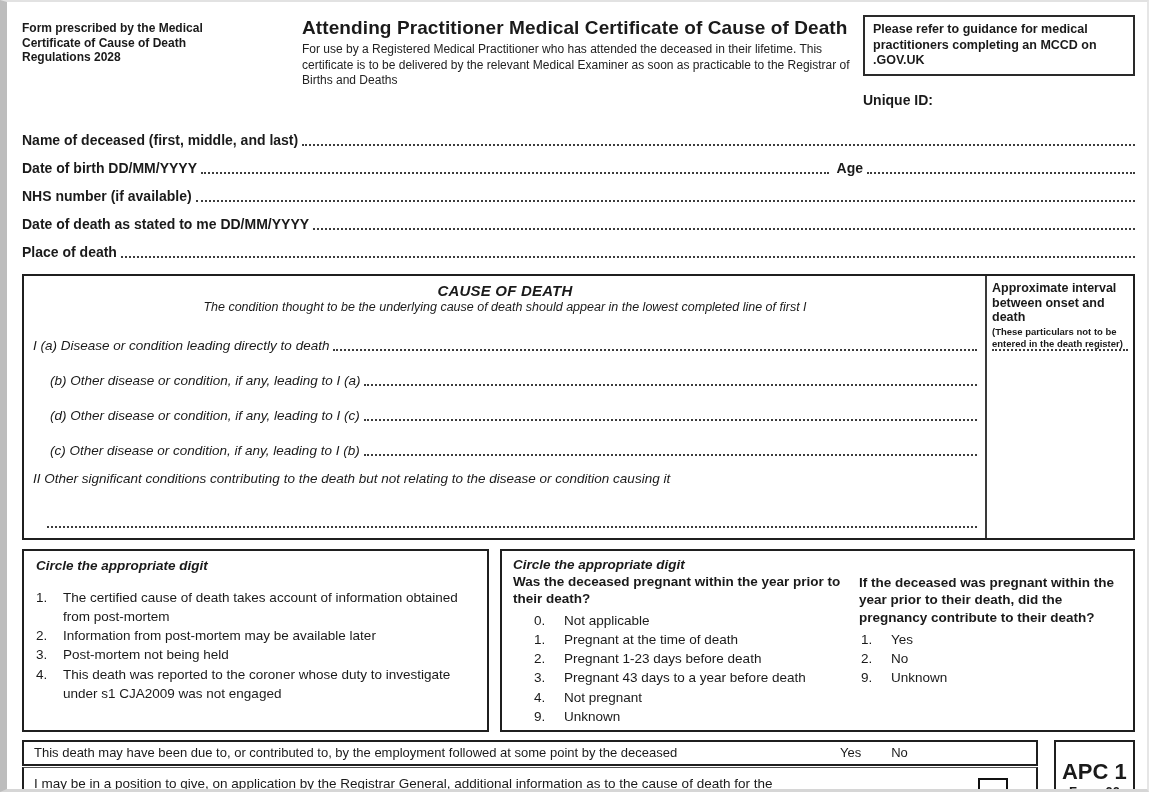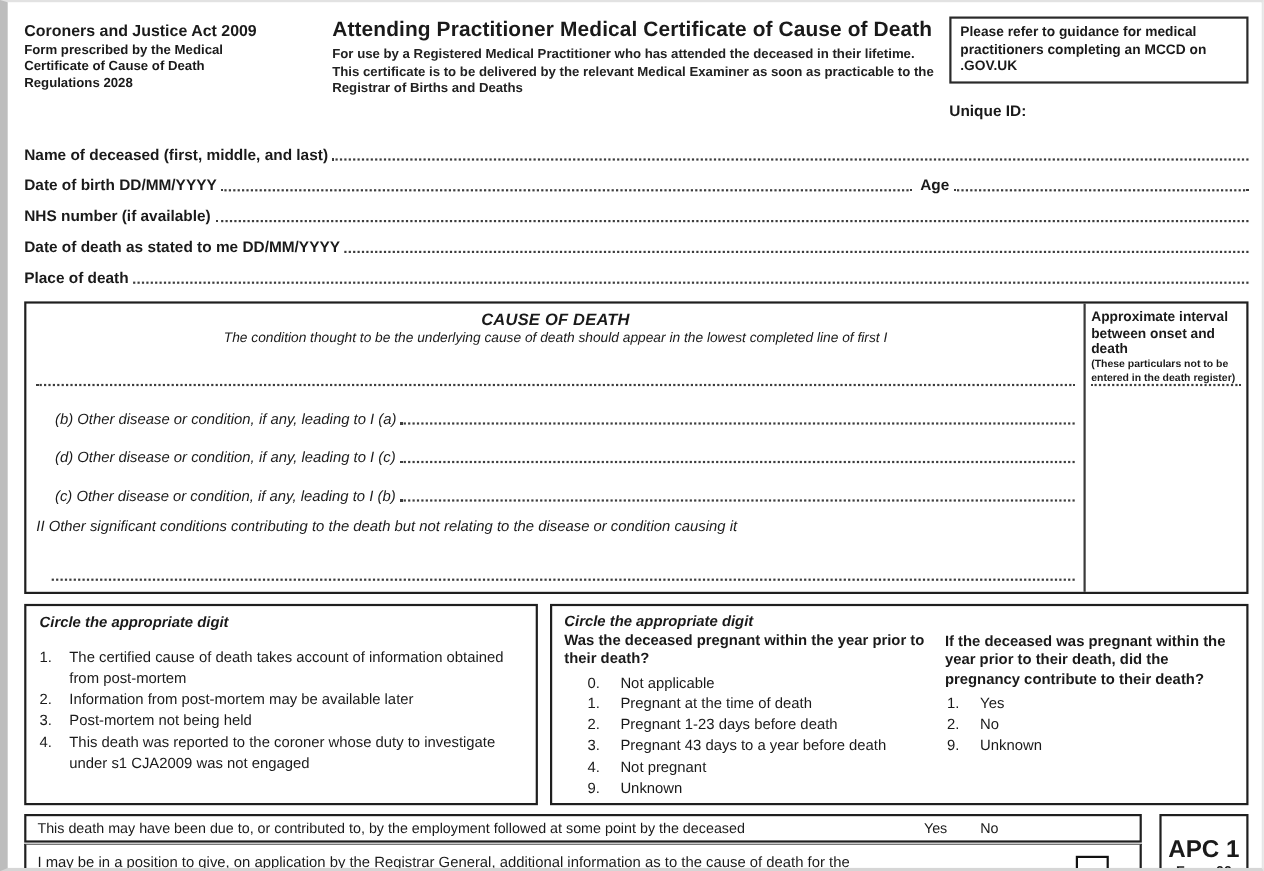--- a/index.html
+++ b/index.html
@@ -18,21 +18,21 @@
     overflow: hidden;
   }
 
   
   .hdr { display: flex; align-items: flex-start; }
   .hdr-left { width: 268px; padding-top: 6px; }
   .act-title { font-size: 14.5px; font-weight: 700; line-height: 1.2; }
   .act-sub { font-size: 12px; font-weight: 600; line-height: 1.22; }
   .hdr-center { flex: 1; padding: 2px 10px 0 12px; }
   .main-title { font-size: 19px; font-weight: 700; letter-spacing: .1px; }
-  .main-sub { font-size: 12px; font-weight: 700; line-height: 1.3; margin-top: 3px; color: #222; }
+  .main-sub { font-size: 12px; font-weight: 400; line-height: 1.3; margin-top: 3px; color: #222; }
   .hdr-right { width: 272px; }
   .guidance-box { border: 2px solid #2a2a2a; padding: 5px 8px; font-size: 12.5px; font-weight: 600; line-height: 1.25; }
   .unique-id { margin-top: 16px; font-size: 14px; font-weight: 700; }
 
   
   .fields { margin-top: 12px; }
   .frow { display: flex; align-items: flex-end; height: 28px; font-size: 14px; font-weight: 600; }
   .frow .lbl { white-space: nowrap; padding-right: 4px; }
   .dots { flex: 1; height: 0; border-bottom: 2px dotted #3c3c3c; margin-bottom: 2px; }
   .dots.fixed { flex: 0 0 268px; }
@@ -89,21 +89,20 @@
   .apc-code { font-size: 22px; font-weight: 700; line-height: 1.05; }
   .apc-num { font-size: 13px; font-weight: 700; margin-top: 1px; }
 </style>
 </head>
 <body>
 
 <div class="page">
 
   <div class="hdr">
     <div class="hdr-left">
-      <div class="act-title">Coroners and Justice Act 2009</div>
       <div class="act-sub">Form prescribed by the Medical</div>
       <div class="act-sub">Certificate of Cause of Death</div>
       <div class="act-sub">Regulations 2028</div>
     </div>
     <div class="hdr-center">
       <div class="main-title">Attending Practitioner Medical Certificate of Cause of Death</div>
       <div class="main-sub">For use by a Registered Medical Practitioner who has attended the deceased in their lifetime. This certificate is to be delivered by the relevant Medical Examiner as soon as practicable to the Registrar of Births and Deaths</div>
     </div>
     <div class="hdr-right">
       <div class="guidance-box">Please refer to guidance for medical practitioners completing an MCCD on .GOV.UK</div>
@@ -136,20 +135,21 @@
     </div>
   </div>
 
   <div class="cod-box">
     <div class="cod-main">
       <div class="cod-head">
         <div class="cod-title">CAUSE OF DEATH</div>
         <div class="cod-sub">The condition thought to be the underlying cause of death should appear in the lowest completed line of first I</div>
       </div>
       <div class="cod-row first">
+        <span class="lbl">I (a) Disease or condition leading directly to death</span>
         <span class="dots"></span>
       </div>
       <div class="cod-row indent">
         <span class="lbl">(b) Other disease or condition, if any, leading to I (a)</span>
         <span class="dots"></span>
       </div>
       <div class="cod-row indent">
         <span class="lbl">(d) Other disease or condition, if any, leading to I (c)</span>
         <span class="dots"></span>
       </div>

